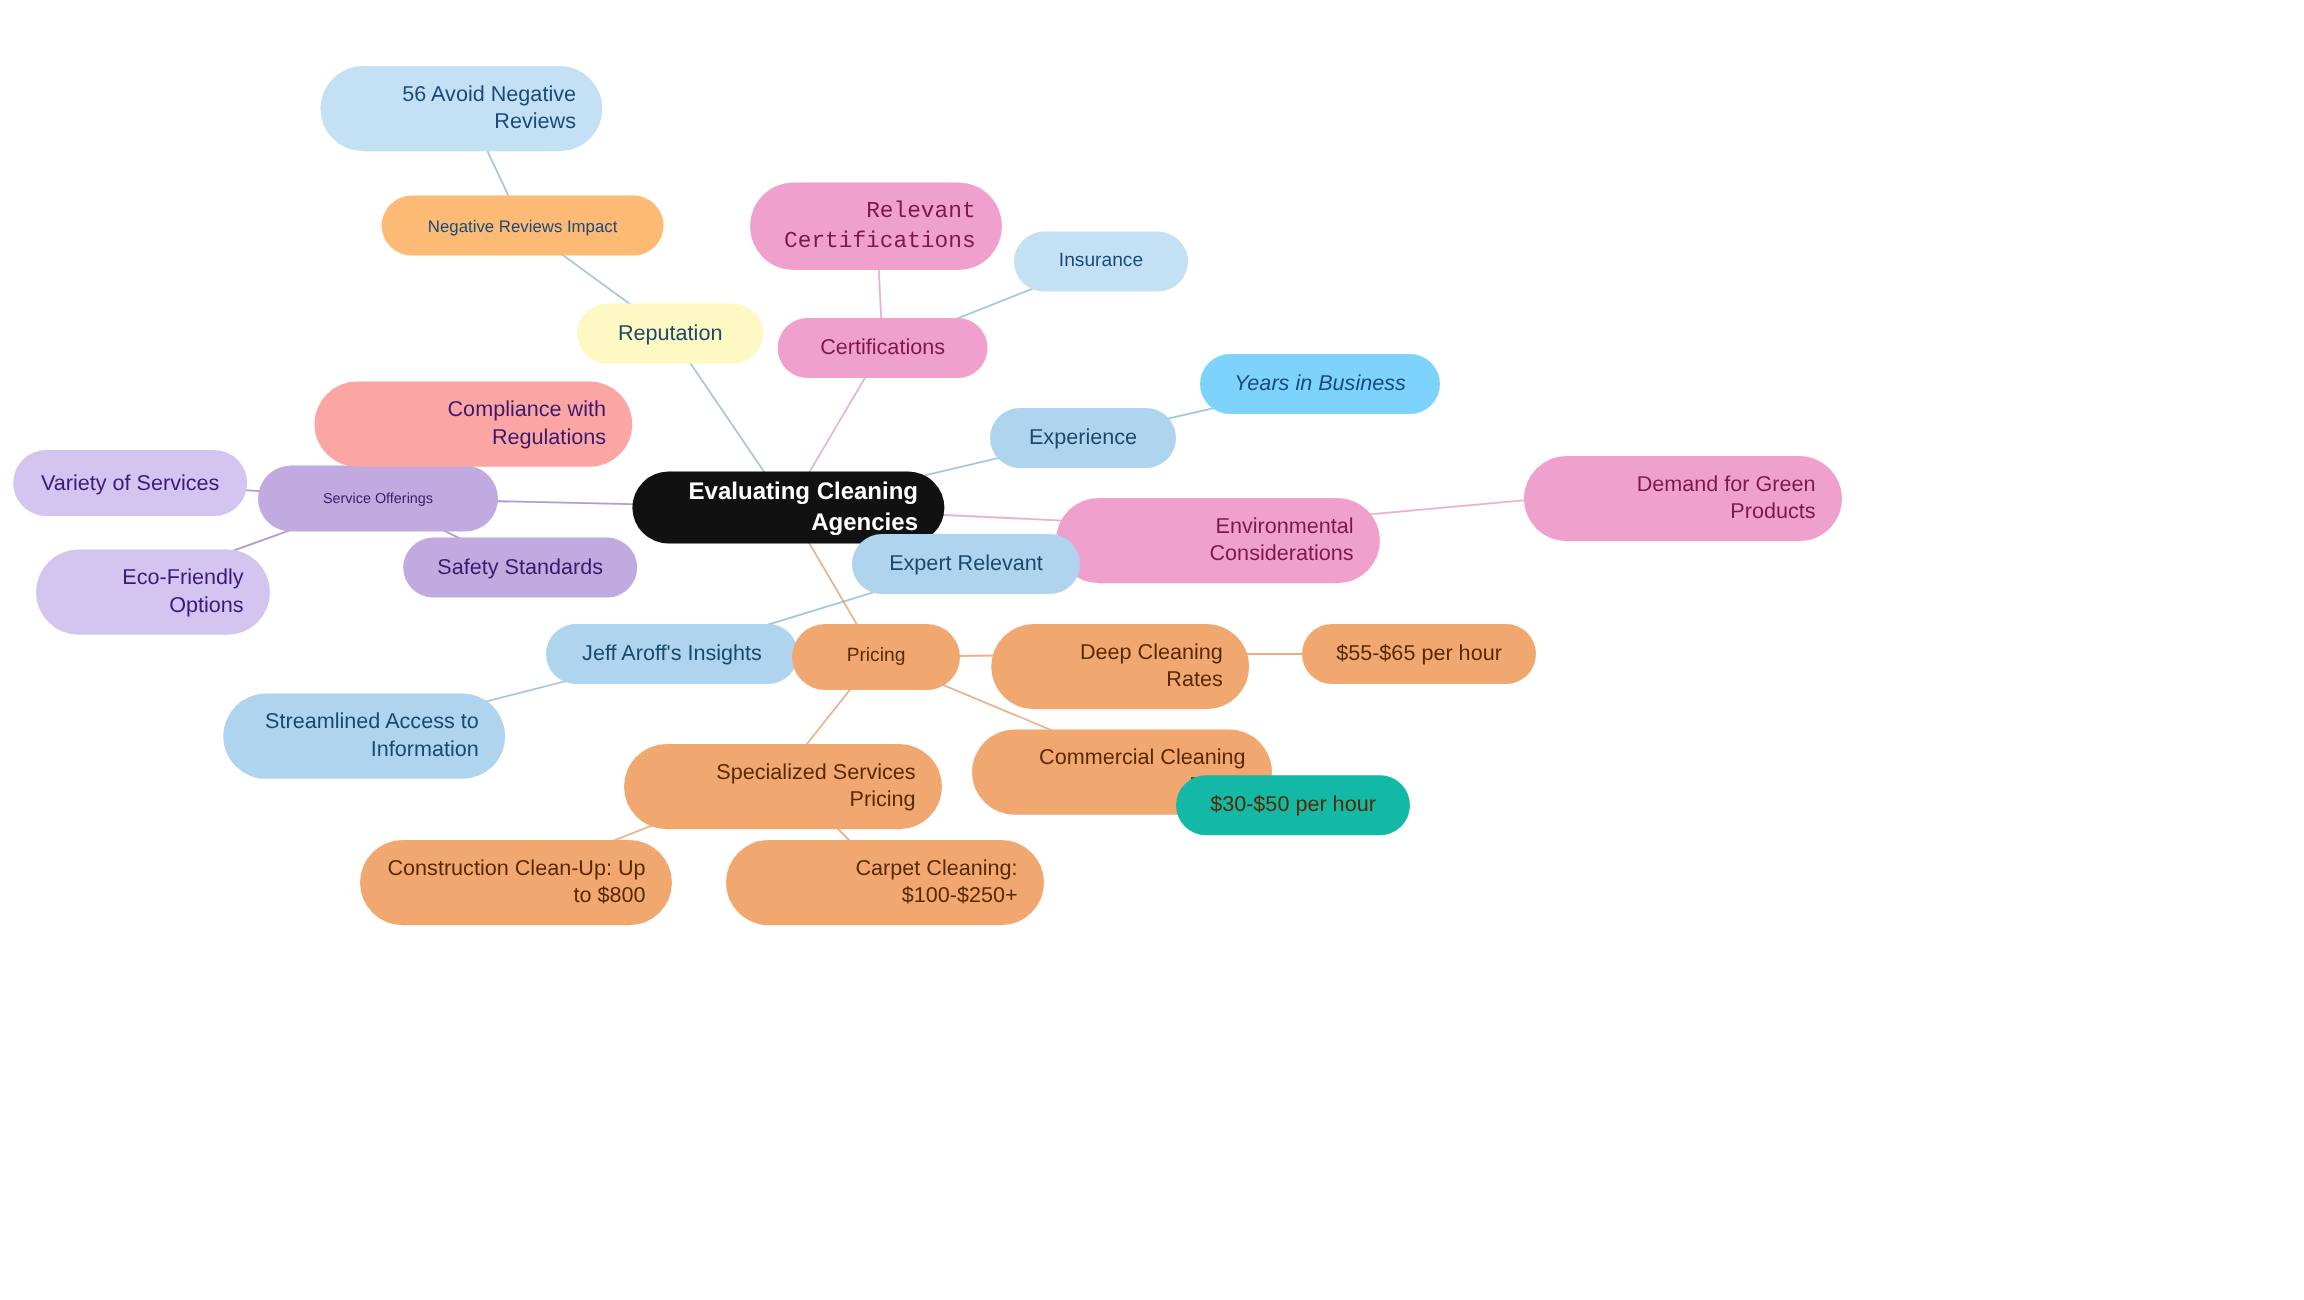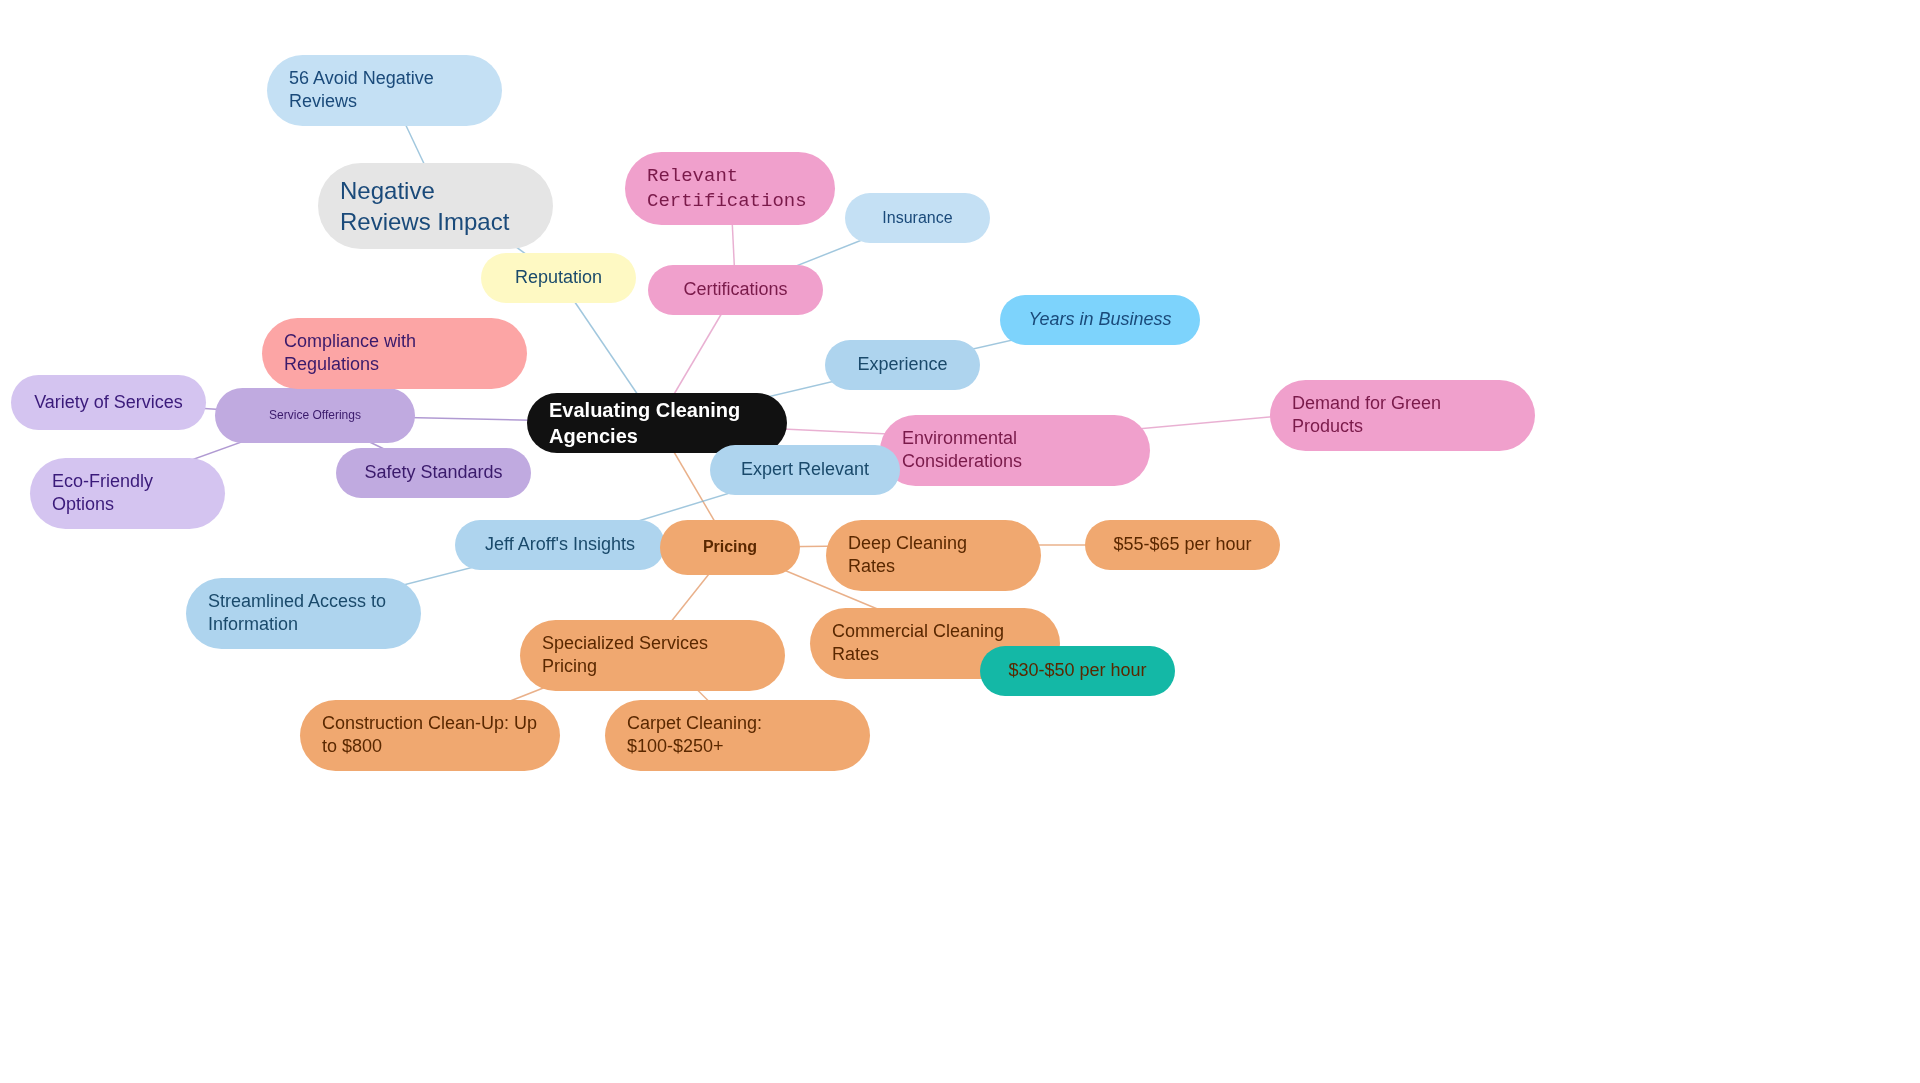--- a/index.html
+++ b/index.html
@@ -18,21 +18,21 @@
       height: 1083px;
       pointer-events: none;
       z-index: 1;
     }
     .node {
       position: absolute;
       border-radius: 50px;
       display: flex;
       align-items: center;
       justify-content: center;
-      text-align: left;
+      text-align: right;
       font-size: 18px;
       font-weight: 500;
       line-height: 1.3;
       z-index: 2;
       padding: 12px 22px;
     }
     .node-center {
       background: #111111;
       color: #ffffff;
       font-size: 20px;
@@ -69,37 +69,37 @@
     <line x1="730" y1="547.5" x2="935" y2="633" stroke="#e0905a" stroke-width="1.5" opacity="0.7"></line>
     <line x1="730" y1="547.5" x2="652.5" y2="645" stroke="#e0905a" stroke-width="1.5" opacity="0.7"></line>
     <line x1="933.5" y1="545" x2="1182.5" y2="545" stroke="#e0905a" stroke-width="1.5" opacity="0.7"></line>
     <line x1="935" y1="633" x2="1077.5" y2="693" stroke="#e0905a" stroke-width="1.5" opacity="0.7"></line>
     <line x1="652.5" y1="645" x2="430" y2="732.5" stroke="#e0905a" stroke-width="1.5" opacity="0.7"></line>
     <line x1="652.5" y1="645" x2="737.5" y2="730" stroke="#e0905a" stroke-width="1.5" opacity="0.7"></line>
   </svg>
 
 <div class="node node-center" style="left: 527px; top: 393px; width: 260px; height: 60px;">Evaluating Cleaning Agencies</div>
 <div class="node" style="background-color: rgb(196, 224, 244); color: rgb(26, 74, 122); left: 267px; top: 55px; width: 235px; min-height: 50px; font-size: 18px;">56 Avoid Negative Reviews</div>
-<div class="node" style="background-color: #e5e5e5; color: rgb(26, 74, 122); left: 318px; top: 163px; width: 235px; min-height: 50px; font-size: 24px;">Negative Reviews Impact</div>
+<div class="node" style="background-color: #fdba74; color: rgb(26, 74, 122); left: 318px; top: 163px; width: 235px; min-height: 50px; font-size: 14px;">Negative Reviews Impact</div>
 <div class="node" style="background-color: #fef9c3; color: rgb(26, 74, 107); left: 481px; top: 253px; width: 155px; min-height: 50px; font-size: 18px;">Reputation</div>
 <div class="node" style="background-color: rgb(240, 160, 204); color: rgb(122, 26, 74); left: 625px; top: 152px; width: 210px; min-height: 50px; font-size: 19px; font-family: Liberation Mono, monospace;">Relevant Certifications</div>
 <div class="node" style="background-color: rgb(240, 160, 204); color: rgb(122, 26, 74); left: 648px; top: 265px; width: 175px; min-height: 50px; font-size: 18px;">Certifications</div>
 <div class="node" style="background-color: rgb(196, 224, 244); color: rgb(26, 74, 122); left: 845px; top: 193px; width: 145px; min-height: 50px; font-size: 16px;">Insurance</div>
 <div class="node" style="background-color: #7dd3fc; color: rgb(26, 74, 122); left: 1000px; top: 295px; width: 200px; min-height: 50px; font-size: 18px; font-style: italic;">Years in Business</div>
 <div class="node" style="background-color: rgb(174, 212, 238); color: rgb(26, 74, 107); left: 825px; top: 340px; width: 155px; min-height: 50px; font-size: 18px;">Experience</div>
 <div class="node" style="background-color: rgb(240, 160, 204); color: rgb(122, 26, 74); left: 880px; top: 415px; width: 270px; min-height: 50px; font-size: 18px;">Environmental Considerations</div>
 <div class="node" style="background-color: rgb(240, 160, 204); color: rgb(122, 26, 74); left: 1270px; top: 380px; width: 265px; min-height: 50px; font-size: 18px;">Demand for Green Products</div>
 <div class="node" style="background-color: rgb(174, 212, 238); color: rgb(26, 74, 107); left: 710px; top: 445px; width: 190px; min-height: 50px; font-size: 18px;">Expert Relevant</div>
 <div class="node" style="background-color: rgb(192, 170, 224); color: rgb(58, 26, 107); left: 215px; top: 388px; width: 200px; min-height: 55px; font-size: 12px;">Service Offerings</div>
 <div class="node" style="background-color: rgb(212, 196, 240); color: rgb(58, 26, 122); left: 11px; top: 375px; width: 195px; min-height: 55px; font-size: 18px;">Variety of Services</div>
 <div class="node" style="background-color: #fca5a5; color: rgb(58, 26, 107); left: 262px; top: 318px; width: 265px; min-height: 50px; font-size: 18px;">Compliance with Regulations</div>
 <div class="node" style="background-color: rgb(192, 170, 224); color: rgb(58, 26, 107); left: 336px; top: 448px; width: 195px; min-height: 50px; font-size: 18px;">Safety Standards</div>
 <div class="node" style="background-color: rgb(212, 196, 240); color: rgb(58, 26, 122); left: 30px; top: 458px; width: 195px; min-height: 50px; font-size: 18px;">Eco-Friendly Options</div>
 <div class="node" style="background-color: rgb(174, 212, 238); color: rgb(26, 74, 107); left: 455px; top: 520px; width: 210px; min-height: 50px; font-size: 18px;">Jeff Aroff's Insights</div>
 <div class="node" style="background-color: rgb(174, 212, 238); color: rgb(26, 74, 107); left: 186px; top: 578px; width: 235px; min-height: 65px; font-size: 18px;">Streamlined Access to Information</div>
-<div class="node" style="background-color: rgb(240, 168, 112); color: rgb(90, 40, 0); left: 660px; top: 520px; width: 140px; min-height: 55px; font-size: 16px; font-weight: bold;">Pricing</div>
+<div class="node" style="background-color: rgb(240, 168, 112); color: rgb(90, 40, 0); left: 660px; top: 520px; width: 140px; min-height: 55px; font-size: 16px;">Pricing</div>
 <div class="node" style="background-color: rgb(240, 168, 112); color: rgb(90, 40, 0); left: 826px; top: 520px; width: 215px; min-height: 50px; font-size: 18px;">Deep Cleaning Rates</div>
 <div class="node" style="background-color: rgb(240, 168, 112); color: rgb(90, 40, 0); left: 1085px; top: 520px; width: 195px; min-height: 50px; font-size: 18px;">$55-$65 per hour</div>
 <div class="node" style="background-color: rgb(240, 168, 112); color: rgb(90, 40, 0); left: 810px; top: 608px; width: 250px; min-height: 50px; font-size: 18px;">Commercial Cleaning Rates</div>
 <div class="node" style="background-color: #14b8a6; color: rgb(90, 40, 0); left: 980px; top: 646px; width: 195px; min-height: 50px; font-size: 18px;">$30-$50 per hour</div>
 <div class="node" style="background-color: rgb(240, 168, 112); color: rgb(90, 40, 0); left: 520px; top: 620px; width: 265px; min-height: 50px; font-size: 18px;">Specialized Services Pricing</div>
 <div class="node" style="background-color: rgb(240, 168, 112); color: rgb(90, 40, 0); left: 300px; top: 700px; width: 260px; min-height: 65px; font-size: 18px;">Construction Clean-Up: Up to $800</div>
 <div class="node" style="background-color: rgb(240, 168, 112); color: rgb(90, 40, 0); left: 605px; top: 700px; width: 265px; min-height: 60px; font-size: 18px;">Carpet Cleaning: $100-$250+</div>
 
 </body></html>

